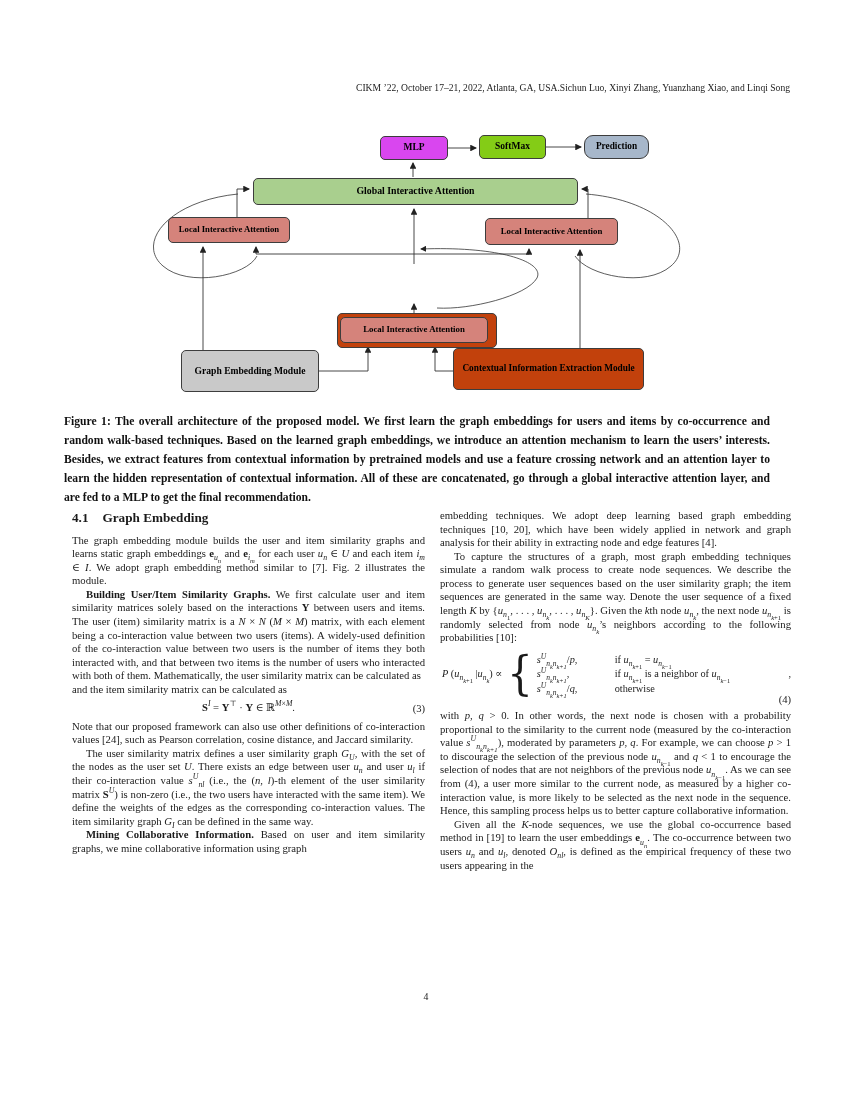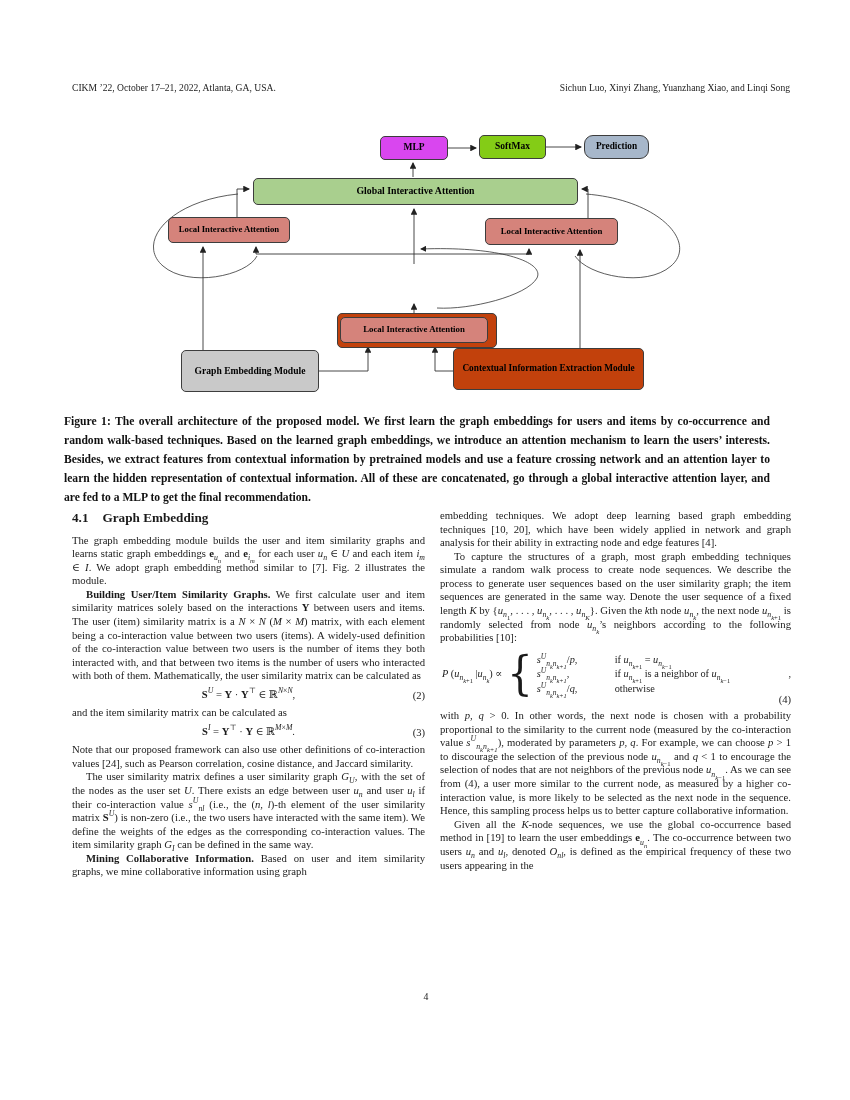--- a/index.html
+++ b/index.html
@@ -4,21 +4,21 @@
 <style>
   html,body{margin:0;padding:0;background:#ffffff;}
   .page{
     position:relative;width:850px;height:1100px;background:#ffffff;
     font-family:"Liberation Serif","DejaVu Serif","DejaVu Sans",serif;
     color:#1a1a1a;overflow:hidden;
   }
   
   .runhead{
     position:absolute;top:82px;left:72px;width:718px;
-    display:flex;justify-content:space-between;
+    display:flex;justify-content:flex-end;
     font-size:9.6px;color:#222;
   }
   
   .fig-svg{position:absolute;left:0;top:0;width:850px;height:420px;}
   .fbox{
     position:absolute;box-sizing:border-box;
     border:1px solid #3d3d3d;border-radius:5px;
     display:flex;align-items:center;justify-content:center;
     font-weight:bold;color:#000;text-align:center;line-height:1.05;
     white-space:nowrap;
@@ -119,24 +119,20 @@
   <div class="fbox" id="box-context" style="background-color: #c2410c;">Contextual Information Extraction Module</div>
 
   <div class="caption">Figure 1: The overall architecture of the proposed model. We first learn the graph embeddings for users and items by co-occurrence and random walk-based techniques. Based on the learned graph embeddings, we introduce an attention mechanism to learn the users’ interests. Besides, we extract features from contextual information by pretrained models and use a feature crossing network and an attention layer to learn the hidden representation of contextual information. All of these are concatenated, go through a global interactive attention layer, and are fed to a MLP to get the final recommendation.</div>
 
   <div class="col col-left">
     <h2 class="sec">
       <span class="secnum">4.1</span><span>Graph Embedding</span>
     </h2>
     <p>The graph embedding module builds the user and item similarity graphs and learns static graph embeddings <b>e</b><sub><i>u<sub>n</sub></i></sub> and <b>e</b><sub><i>i<sub>m</sub></i></sub> for each user <i>u<sub>n</sub></i> ∈ <i>U</i> and each item <i>i<sub>m</sub></i> ∈ <i>I</i>. We adopt graph embedding method similar to [7]. Fig. 2 illustrates the module.</p>
     <p class="ind"><b>Building User/Item Similarity Graphs.</b> We first calculate user and item similarity matrices solely based on the interactions <b>Y</b> between users and items. The user (item) similarity matrix is a <i>N</i> × <i>N</i> (<i>M</i> × <i>M</i>) matrix, with each element being a co-interaction value between two users (items). A widely-used definition of the co-interaction value between two users is the number of items they both interacted with, and that between two items is the number of users who interacted with both of them. Mathematically, the user similarity matrix can be calculated as</p>
-    <div class="eqline">
-      <span><b>S</b><sup><i>U</i></sup> = <b>Y</b> · <b>Y</b><sup>⊤</sup> ∈ ℝ<sup><i>N</i>×<i>N</i></sup>,</span>
-      <span class="eqnum">(2)</span>
-    </div>
     <p>and the item similarity matrix can be calculated as</p>
     <div class="eqline">
       <span><b>S</b><sup><i>I</i></sup> = <b>Y</b><sup>⊤</sup> · <b>Y</b> ∈ ℝ<sup><i>M</i>×<i>M</i></sup>.</span>
       <span class="eqnum">(3)</span>
     </div>
     <p>Note that our proposed framework can also use other definitions of co-interaction values [24], such as Pearson correlation, cosine distance, and Jaccard similarity.</p>
     <p class="ind">The user similarity matrix defines a user similarity graph <i>G<sub>U</sub></i>, with the set of the nodes as the user set <i>U</i>. There exists an edge between user <i>u<sub>n</sub></i> and user <i>u<sub>l</sub></i> if their co-interaction value <i>s<sup>U</sup><sub>nl</sub></i> (i.e., the (<i>n</i>, <i>l</i>)-th element of the user similarity matrix <b>S</b><sup><i>U</i></sup>) is non-zero (i.e., the two users have interacted with the same item). We define the weights of the edges as the corresponding co-interaction values. The item similarity graph <i>G<sub>I</sub></i> can be defined in the same way.</p>
     <p class="ind"><b>Mining Collaborative Information.</b> Based on user and item similarity graphs, we mine collaborative information using graph</p>
   </div>
 

